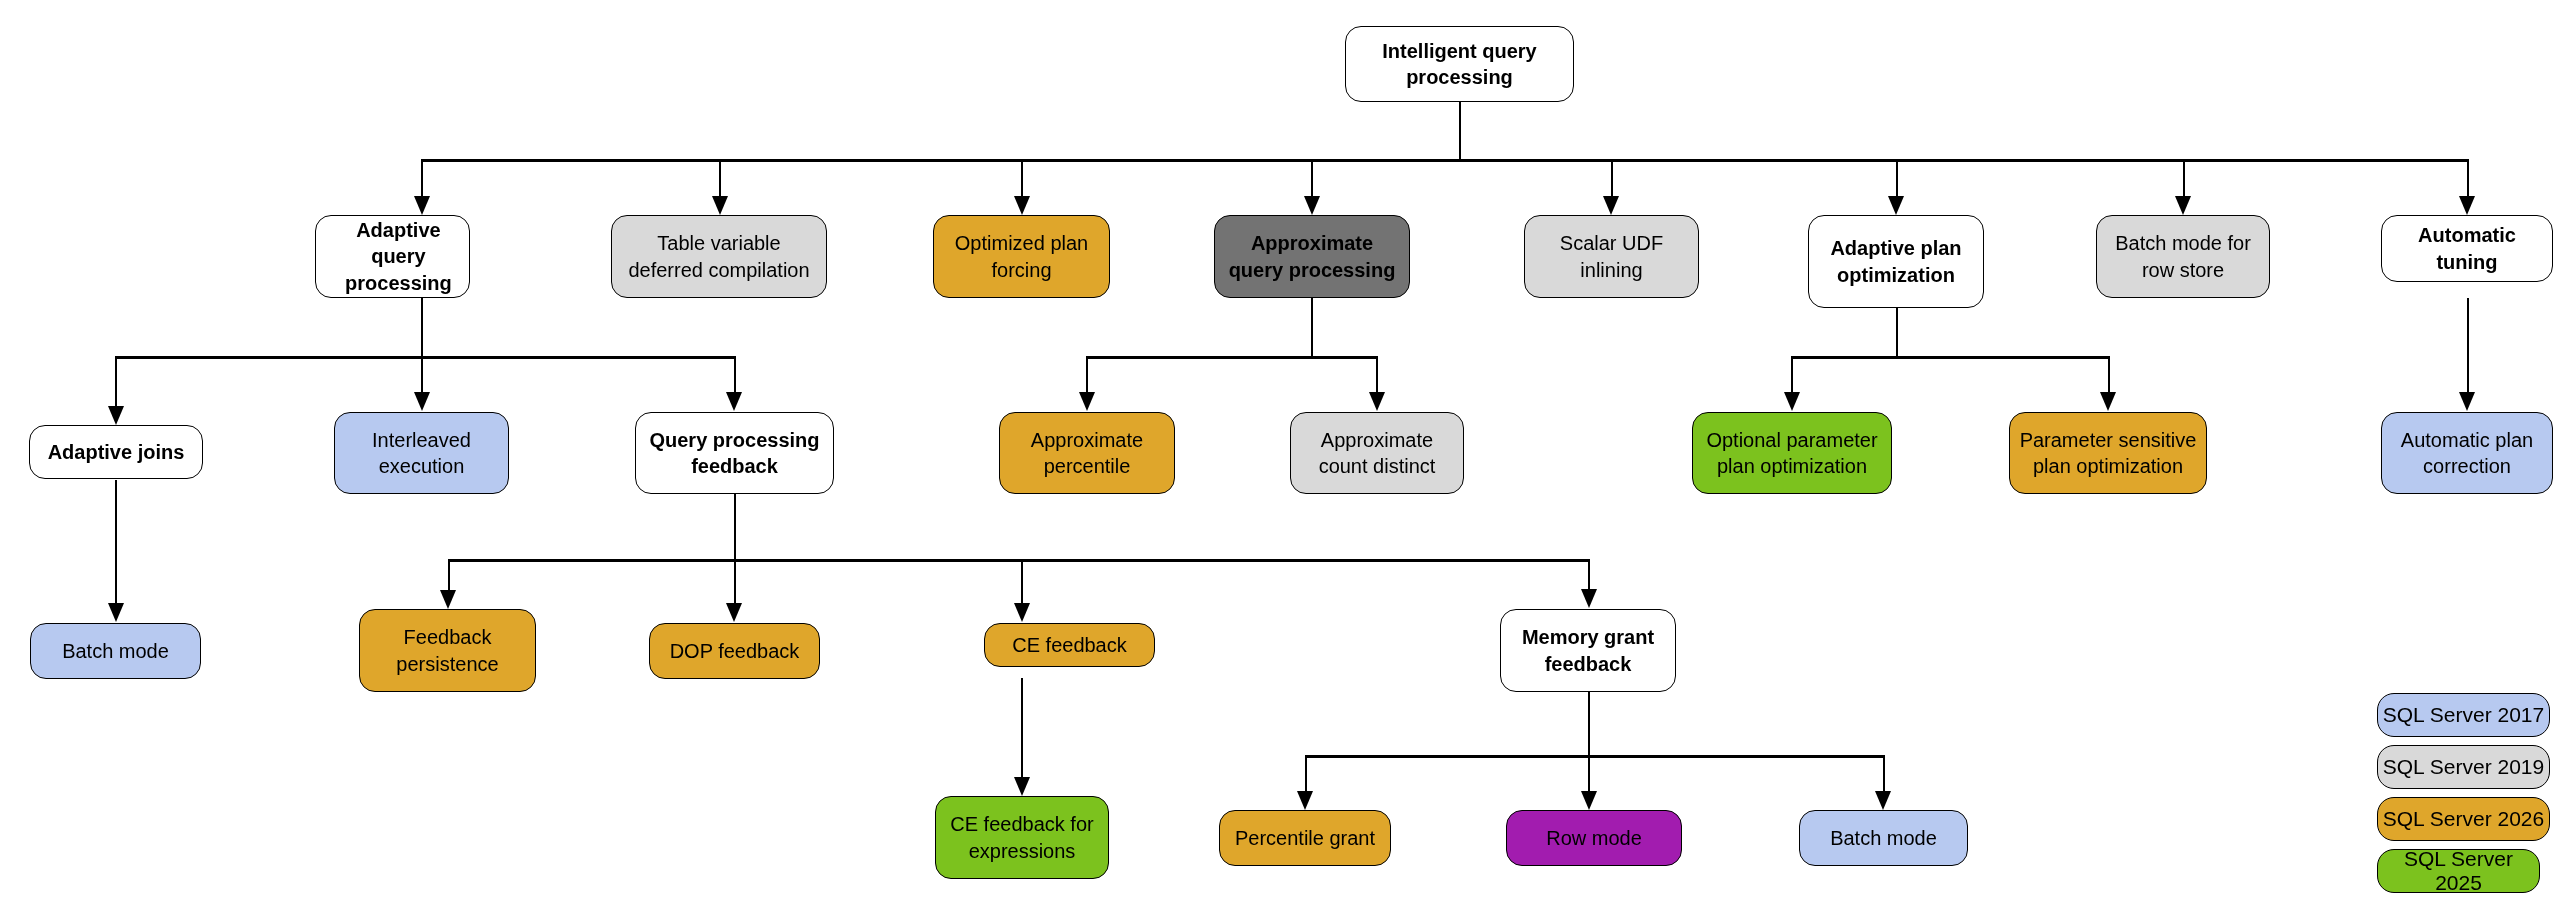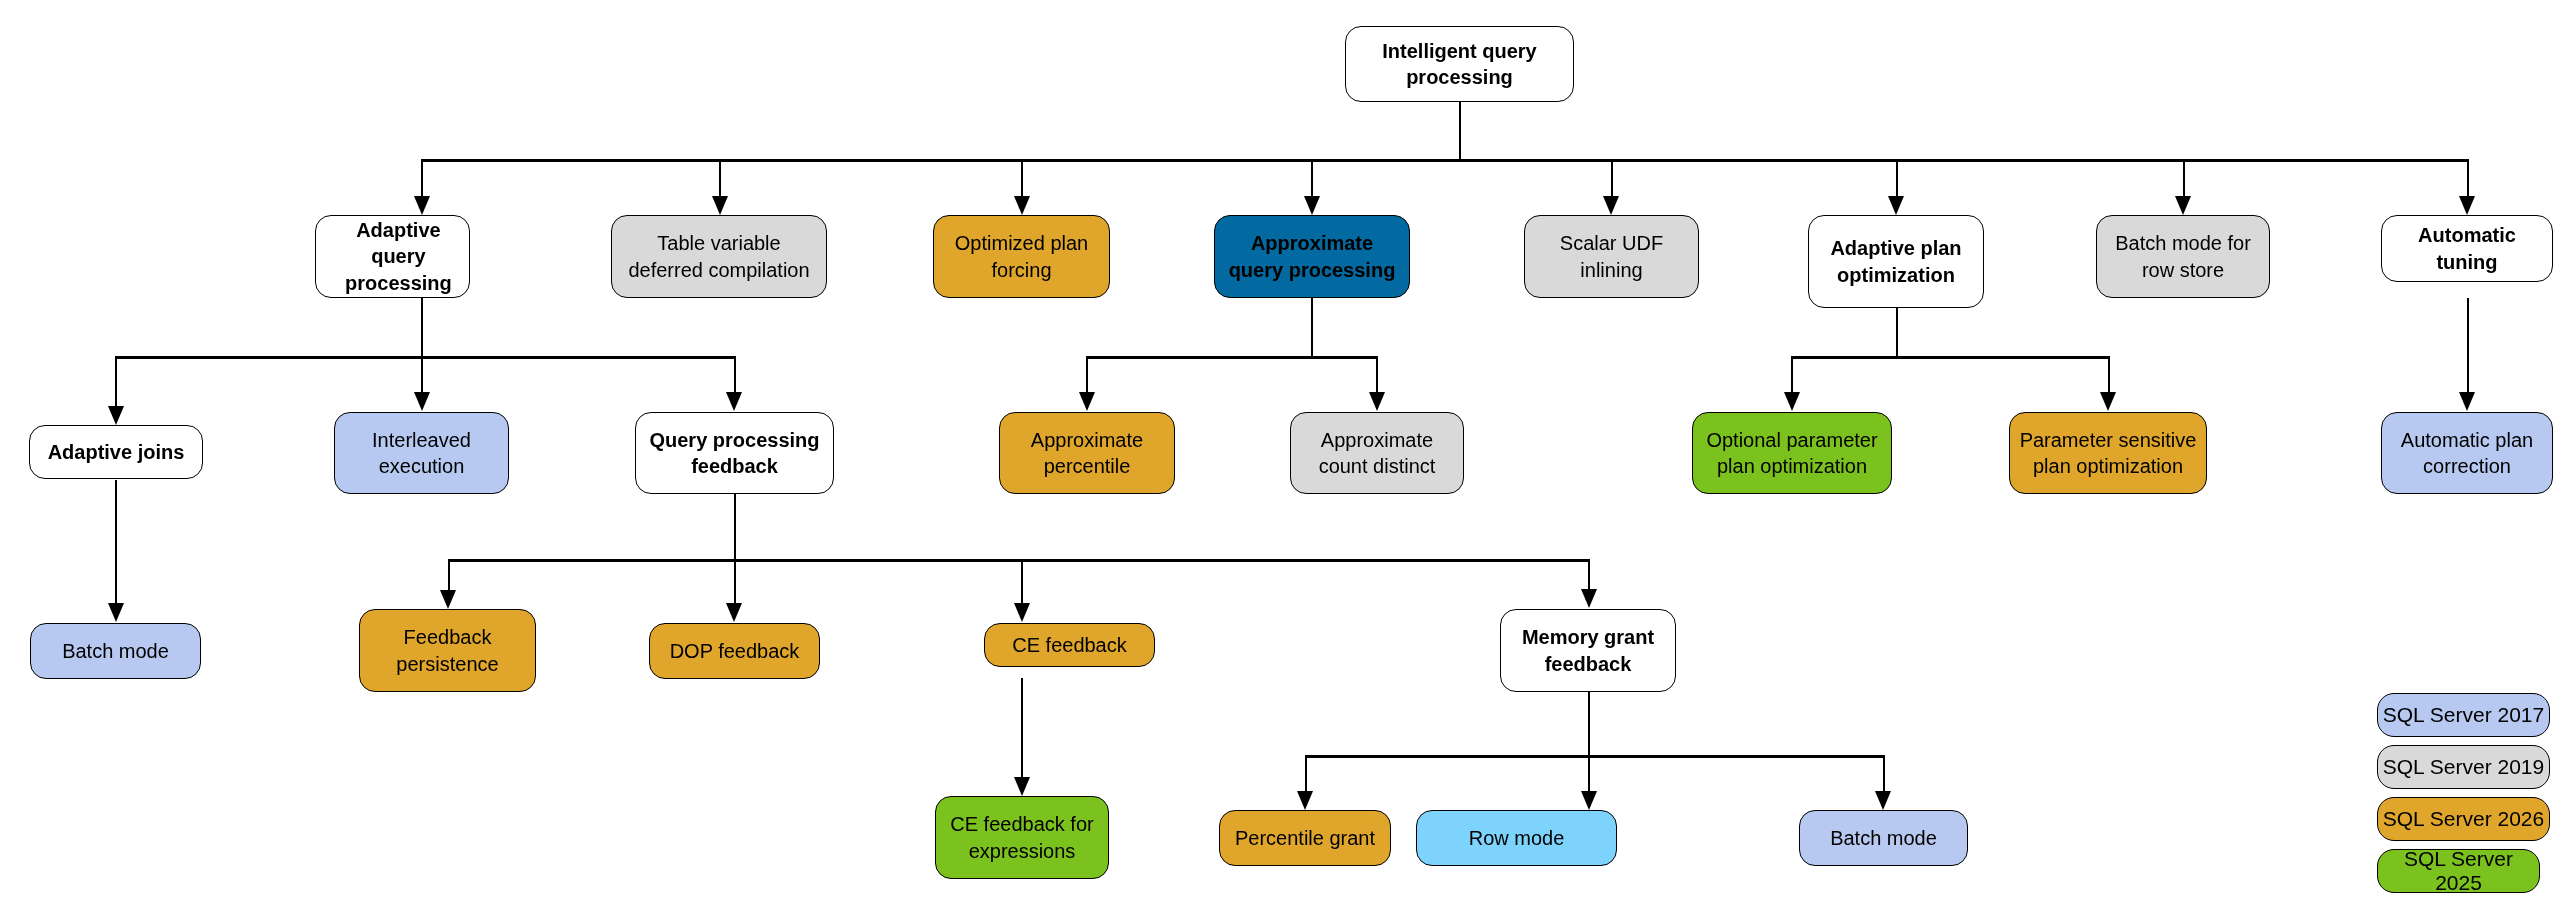--- a/index.html
+++ b/index.html
@@ -92,21 +92,21 @@
   <div class="v" style="left:1588px;top:755px;height:37px;"></div>
   <div class="arrow" style="left:1581px;top:791px;"></div>
   <div class="v" style="left:1883px;top:755px;height:37px;"></div>
   <div class="arrow" style="left:1875px;top:791px;"></div>
 
   <div class="node bold" style="left: 1345px; top: 26px; width: 229px; height: 76px; background: rgb(255, 255, 255);">Intelligent query processing</div>
 
   <div class="node bold" style="left: 315px; top: 215px; width: 155px; height: 83px; background: rgb(255, 255, 255); padding-left: 21px;">Adaptive query processing</div>
   <div class="node" style="left: 611px; top: 215px; width: 216px; height: 83px; background: rgb(217, 217, 217);">Table variable deferred compilation</div>
   <div class="node" style="left: 933px; top: 215px; width: 177px; height: 83px; background: rgb(223, 166, 43);">Optimized plan forcing</div>
-  <div class="node bold" style="left: 1214px; top: 215px; width: 196px; height: 83px; background: #0369a1;">Approximate query processing</div>
+  <div class="node bold" style="left: 1214px; top: 215px; width: 196px; height: 83px; background: #737373;">Approximate query processing</div>
   <div class="node" style="left: 1524px; top: 215px; width: 175px; height: 83px; background: rgb(217, 217, 217);">Scalar UDF inlining</div>
   <div class="node bold" style="left: 1808px; top: 215px; width: 176px; height: 93px; background: rgb(255, 255, 255);">Adaptive plan optimization</div>
   <div class="node" style="left: 2096px; top: 215px; width: 174px; height: 83px; background: rgb(217, 217, 217);">Batch mode for row store</div>
   <div class="node bold" style="left: 2381px; top: 215px; width: 172px; height: 67px; background: rgb(255, 255, 255);">Automatic tuning</div>
 
   <div class="node bold" style="left: 29px; top: 425px; width: 174px; height: 54px; background: rgb(255, 255, 255);">Adaptive joins</div>
   <div class="node" style="left: 334px; top: 412px; width: 175px; height: 82px; background: rgb(183, 201, 240);">Interleaved execution</div>
   <div class="node bold" style="left: 635px; top: 412px; width: 199px; height: 82px; background: rgb(255, 255, 255);">Query processing feedback</div>
   <div class="node" style="left: 1290px; top: 412px; width: 174px; height: 82px; background: rgb(217, 217, 217);">Approximate count distinct</div>
   <div class="node" style="left: 999px; top: 412px; width: 176px; height: 82px; background: rgb(223, 166, 43);">Approximate percentile</div>
@@ -115,21 +115,21 @@
   <div class="node" style="left: 2381px; top: 412px; width: 172px; height: 82px; background: rgb(183, 201, 240);">Automatic plan correction</div>
 
   <div class="node" style="left: 30px; top: 623px; width: 171px; height: 56px; background: rgb(183, 201, 240);">Batch mode</div>
   <div class="node" style="left: 359px; top: 609px; width: 177px; height: 83px; background: rgb(223, 166, 43);">Feedback persistence</div>
   <div class="node" style="left: 649px; top: 623px; width: 171px; height: 56px; background: rgb(223, 166, 43);">DOP feedback</div>
   <div class="node" style="left: 937px; top: 623px; width: 171px; height: 44px; background: rgb(223, 166, 43); margin-left: 47px;">CE feedback</div>
   <div class="node bold" style="left: 1500px; top: 609px; width: 176px; height: 83px; background: rgb(255, 255, 255);">Memory grant feedback</div>
 
   <div class="node" style="left: 935px; top: 796px; width: 174px; height: 83px; background: rgb(124, 194, 30);">CE feedback for expressions</div>
   <div class="node" style="left: 1219px; top: 810px; width: 172px; height: 56px; background: rgb(223, 166, 43);">Percentile grant</div>
-  <div class="node" style="left: 1416px; top: 810px; width: 201px; height: 56px; background: #7dd3fc;">Row mode</div>
+  <div class="node" style="left: 1506px; top: 810px; width: 176px; height: 56px; background: #a21caf;">Row mode</div>
   <div class="node" style="left: 1799px; top: 810px; width: 169px; height: 56px; background: rgb(183, 201, 240);">Batch mode</div>
 
   <div class="pill" style="left: 2377px; top: 693px; width: 173px; height: 44px; background: rgb(183, 201, 240);">SQL Server 2017</div>
   <div class="pill" style="left: 2377px; top: 745px; width: 173px; height: 44px; background: rgb(217, 217, 217);">SQL Server 2019</div>
   <div class="pill" style="left: 2377px; top: 797px; width: 173px; height: 44px; background: rgb(223, 166, 43);">SQL Server 2026</div>
   <div class="pill" style="left: 2377px; top: 849px; width: 163px; height: 44px; background: rgb(124, 194, 30);">SQL Server 2025</div>
 
 </div>
 
 

